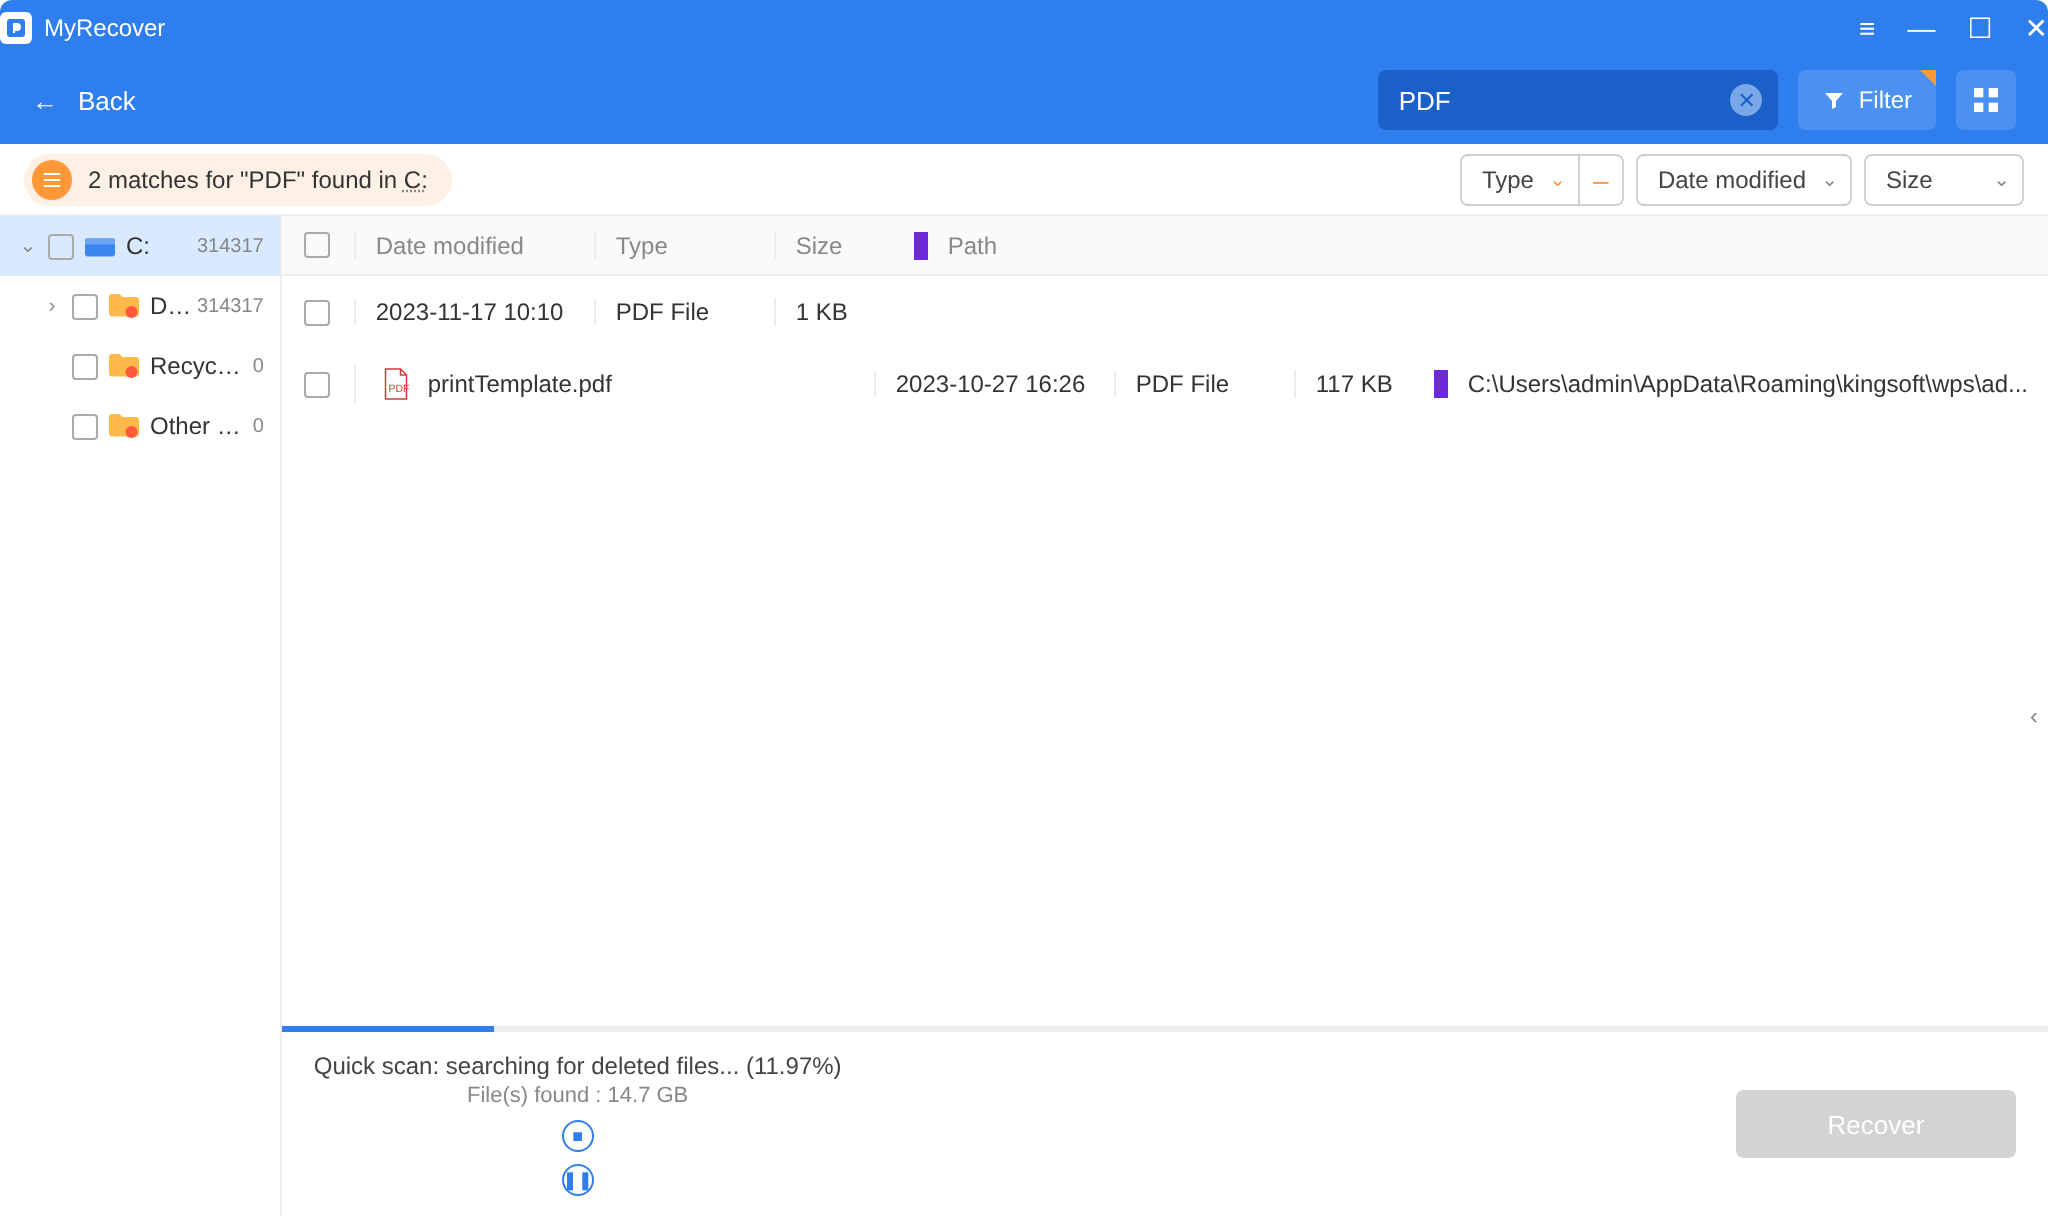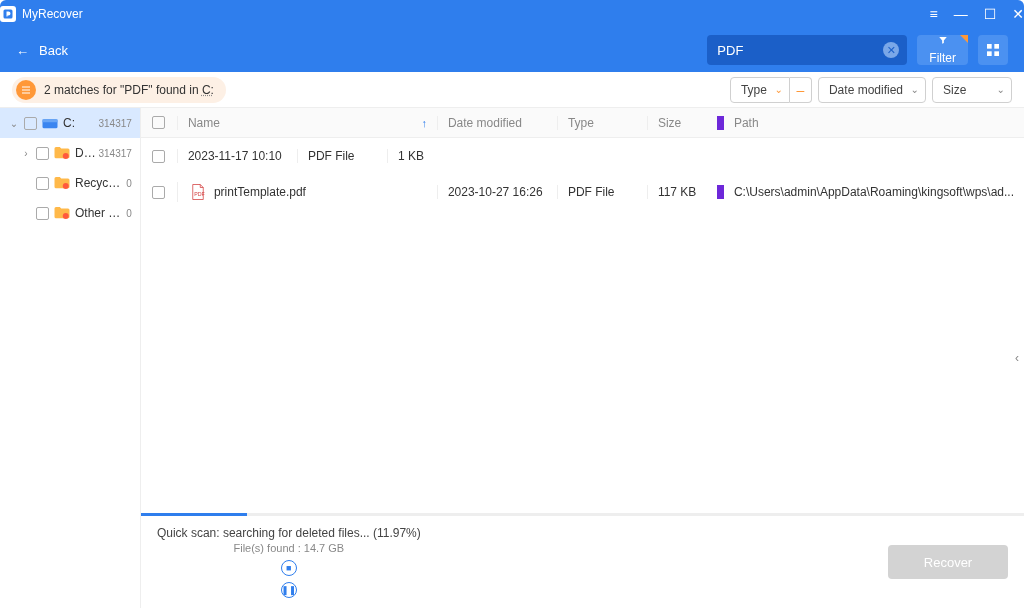--- a/index.html
+++ b/index.html
@@ -9,21 +9,21 @@
 .titlebar .logo svg { width:12px; height:12px; }
 .titlebar .win-controls { margin-left: auto; display: flex; gap: 16px; align-items:center; }
 .titlebar .win-controls span { cursor: pointer; font-size: 14px; }
 .toolbar { height: 44px; background: #2f7eed; display: flex; align-items: center; padding: 0 16px; color:#fff; }
 .toolbar .back { display:flex; align-items:center; gap:10px; font-size:13px; cursor:pointer; }
 .toolbar .spacer { flex:1; }
 .search { position:relative; width:200px; height:30px; background:#1b5fc8; border-radius:4px; display:flex; align-items:center; padding:0 30px 0 10px; }
 .search input { background:transparent; border:none; outline:none; color:#fff; font-size:13px; width:100%; }
 .search input::placeholder { color:#c9dcff; }
 .search .clear { position:absolute; right:8px; width:16px; height:16px; background:#7aa7e8; border-radius:50%; display:flex; align-items:center; justify-content:center; color:#1b5fc8; font-size:11px; cursor:pointer; }
-.filter-btn { margin-left:10px; height:30px; background:#4b91f1; border-radius:4px; padding:0 12px; display:flex; align-items:center; gap:6px; font-size:12px; color:#fff; cursor:pointer; position:relative;flex-direction:column; }
+.filter-btn { margin-left:10px; height:30px; background:#4b91f1; border-radius:4px; padding:0 12px; display:flex; align-items:center; gap:6px; font-size:12px; color:#fff; cursor:pointer; position:relative; }
 .filter-btn .corner { position:absolute; top:0; right:0; width:0; height:0; border-left:8px solid transparent; border-top:8px solid #ff9838; }
 .grid-btn { margin-left:10px; width:30px; height:30px; background:#4b91f1; border-radius:4px; display:flex; align-items:center; justify-content:center; cursor:pointer; }
 .grid-btn svg { width:16px; height:16px; }
 .subbar { height:36px; background:#fff; display:flex; align-items:center; padding:0 12px; border-bottom:1px solid #eee; }
 .matches-pill { display:flex; align-items:center; gap:8px; background:#fdf0e5; border-radius:14px; padding:3px 12px 3px 4px; font-size:12px; color:#333; }
 .matches-pill .pill-icon { width:20px; height:20px; background:#ff9838; border-radius:50%; display:flex; align-items:center; justify-content:center; color:#fff; }
 .matches-pill .pill-icon svg { width:12px; height:12px; }
 .matches-pill .underline { text-decoration: underline dotted #888; }
 .subbar .spacer { flex:1; }
 .dd { height:26px; border:1px solid #d0d0d0; border-radius:4px; padding:0 22px 0 10px; font-size:12px; color:#444; display:flex; align-items:center; position:relative; cursor:pointer; margin-left:6px; background:#fff; }
@@ -57,21 +57,21 @@
 .row .cb { width:13px; height:13px; border:1px solid #aaa; border-radius:2px; }
 .row .file-icon { width:20px; height:20px; display:flex; align-items:center; justify-content:center; }
 .row .file-icon svg { width:18px; height:18px; }
 .progress-bar { height:3px; background:#eee; position:relative; }
 .progress-bar .fill { position:absolute; left:0; top:0; height:100%; background:#2f7eed; }
 .status { padding:10px 16px; display:flex; align-items:center; }
 .status .text { font-size:12px; color:#444;text-align:right; }
 .status .sub { font-size:11px; color:#888; display:flex; align-items:center; gap:6px; margin-top:2px;flex-direction:column; }
 .status .sub .ctrl { width:16px; height:16px; border:1px solid #2f7eed; border-radius:50%; display:flex; align-items:center; justify-content:center; color:#2f7eed; font-size:9px; cursor:pointer; }
 .status .spacer { flex:1; }
-.recover-btn { width:120px; height:34px; background:#d3d3d3; color:#fff; border-radius:4px; display:flex; align-items:center; justify-content:center; font-size:13px; cursor:pointer; }
+.recover-btn { width:140px; height:34px; background:#d3d3d3; color:#fff; border-radius:4px; display:flex; align-items:center; justify-content:center; font-size:13px; cursor:pointer; }
 .side-collapse { position:absolute; right:0; top:50%; transform:translateY(-50%); width:14px; height:40px; display:flex; align-items:center; justify-content:center; color:#888; cursor:pointer; font-size:12px; }
 .drive-icon svg, .folder-icon svg { width:18px; height:18px; }
 </style>
 </head>
 <body>
 
 <div class="titlebar">
   <span class="logo">
     <svg viewBox="0 0 24 24">
         <rect x="3" y="3" width="18" height="18" rx="3" fill="#2f7eed"></rect>
@@ -194,24 +194,20 @@
         <span class="label">Other Missing Files</span>
         <span class="count">0</span>
       </div>
     </div>
 
   <div class="content">
     <div class="table-head">
       <div class="col cb-col">
           <span class="cb" style="width:13px;height:13px;border:1px solid #aaa;border-radius:2px;display:inline-block;"></span>
         </div>
-      <div class="col name-col">
-        <span>Name</span>
-        <span class="sort-ind">↑</span>
-      </div>
       <div class="col date-col"><span>Date modified</span></div>
       <div class="col type-col"><span>Type</span></div>
       <div class="col size-col"><span>Size</span></div>
       <div class="col path-col"><span>Path</span></div>
     </div>
     <div class="rows" id="rows">
         <div class="row">
           <div class="col cb-col">
             <span class="cb"></span>
           </div>

